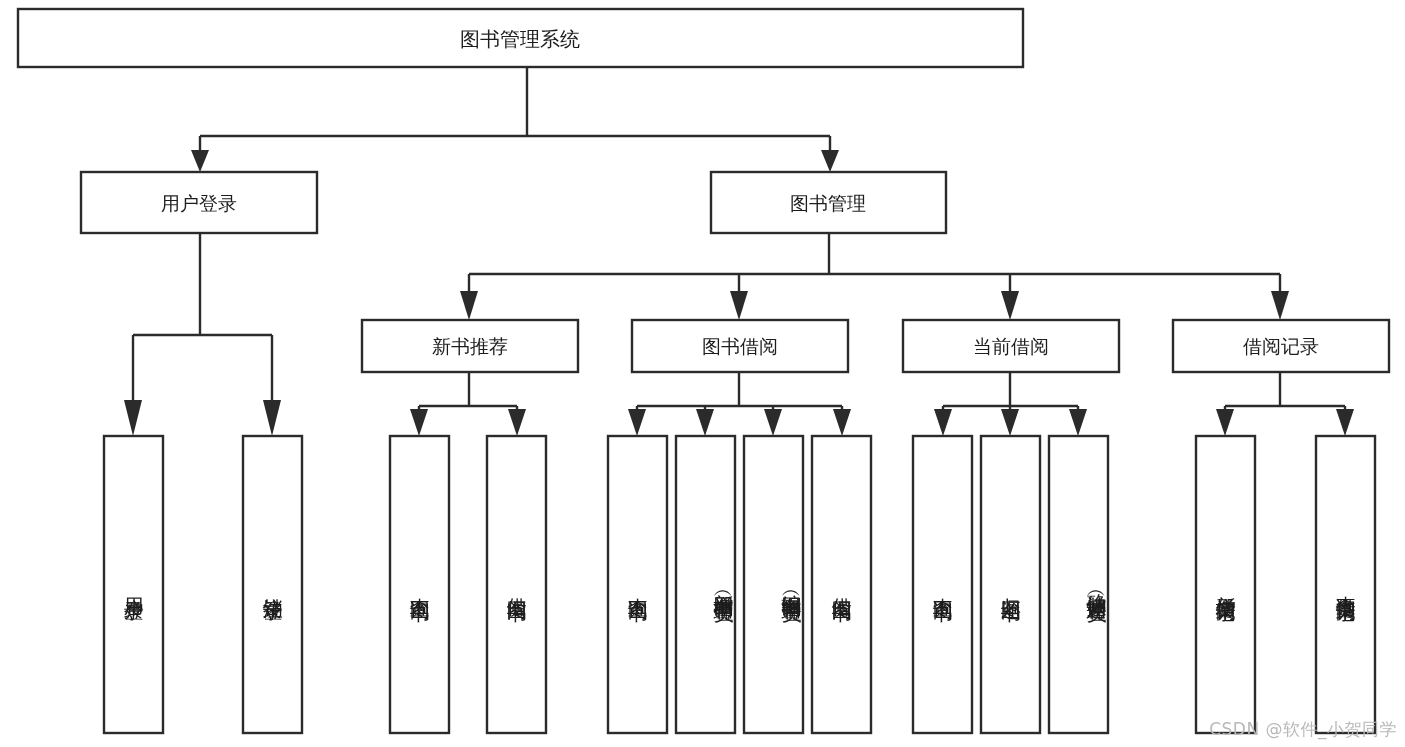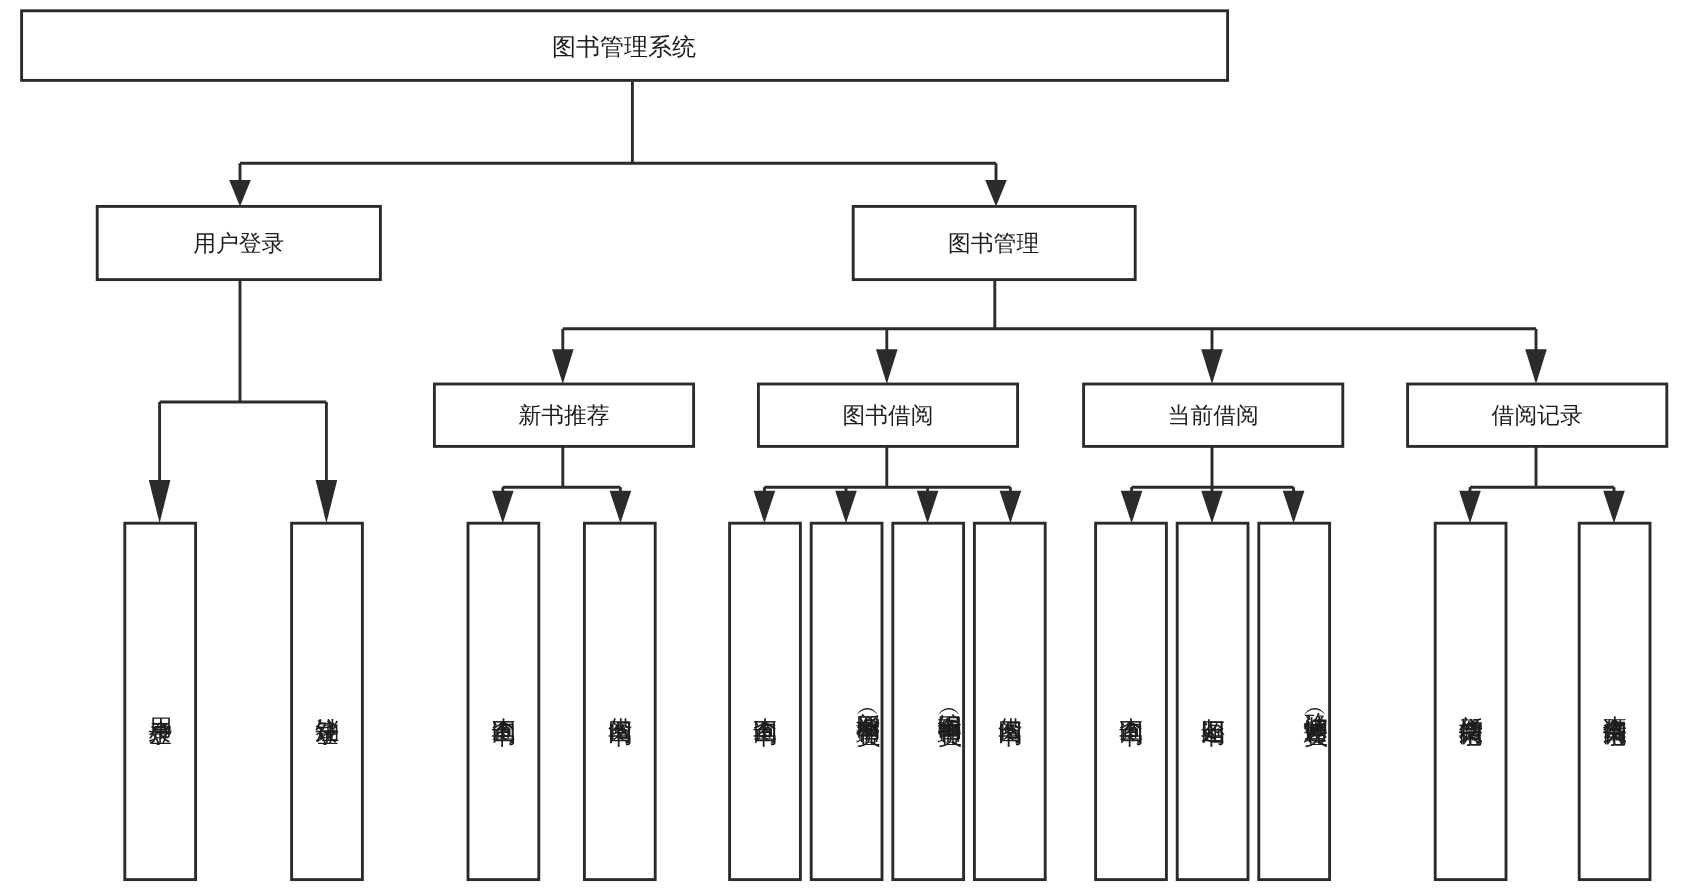--- a/index.html
+++ b/index.html
@@ -223,14 +223,15 @@
   <div class="vlabel" style="left:608px;  top:436px; width:59px; height:297px;">查询图书</div>
   <div class="vlabel" style="left:676px;  top:440px; width:59px; height:290px; align-items:flex-start;">新增图书（管理员）</div>
   <div class="vlabel" style="left:744px;  top:440px; width:59px; height:290px; align-items:flex-start;">编辑图书（管理员）</div>
   <div class="vlabel" style="left:812px;  top:436px; width:59px; height:297px;">借阅图书</div>
   <div class="vlabel" style="left:913px;  top:436px; width:59px; height:297px;">查询图书</div>
   <div class="vlabel" style="left:981px;  top:436px; width:59px; height:297px;">归还图书</div>
   <div class="vlabel" style="left:1049px; top:440px; width:59px; height:290px; align-items:flex-start;">确认归还（管理员）</div>
   <div class="vlabel" style="left:1196px; top:436px; width:59px; height:297px;">新增借阅记录</div>
   <div class="vlabel" style="left:1316px; top:436px; width:59px; height:297px;">查询借阅记录</div>
 
+  <div id="watermark">CSDN @软件_小贺同学</div>
 
 </div>
 
 </body></html>

